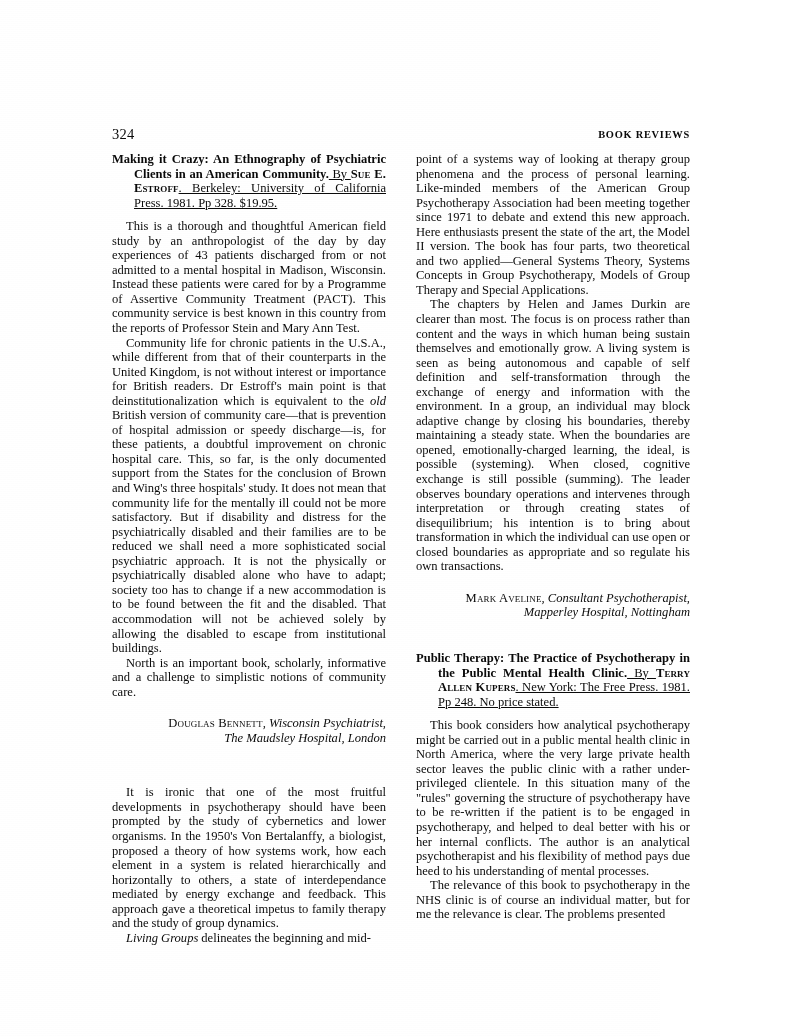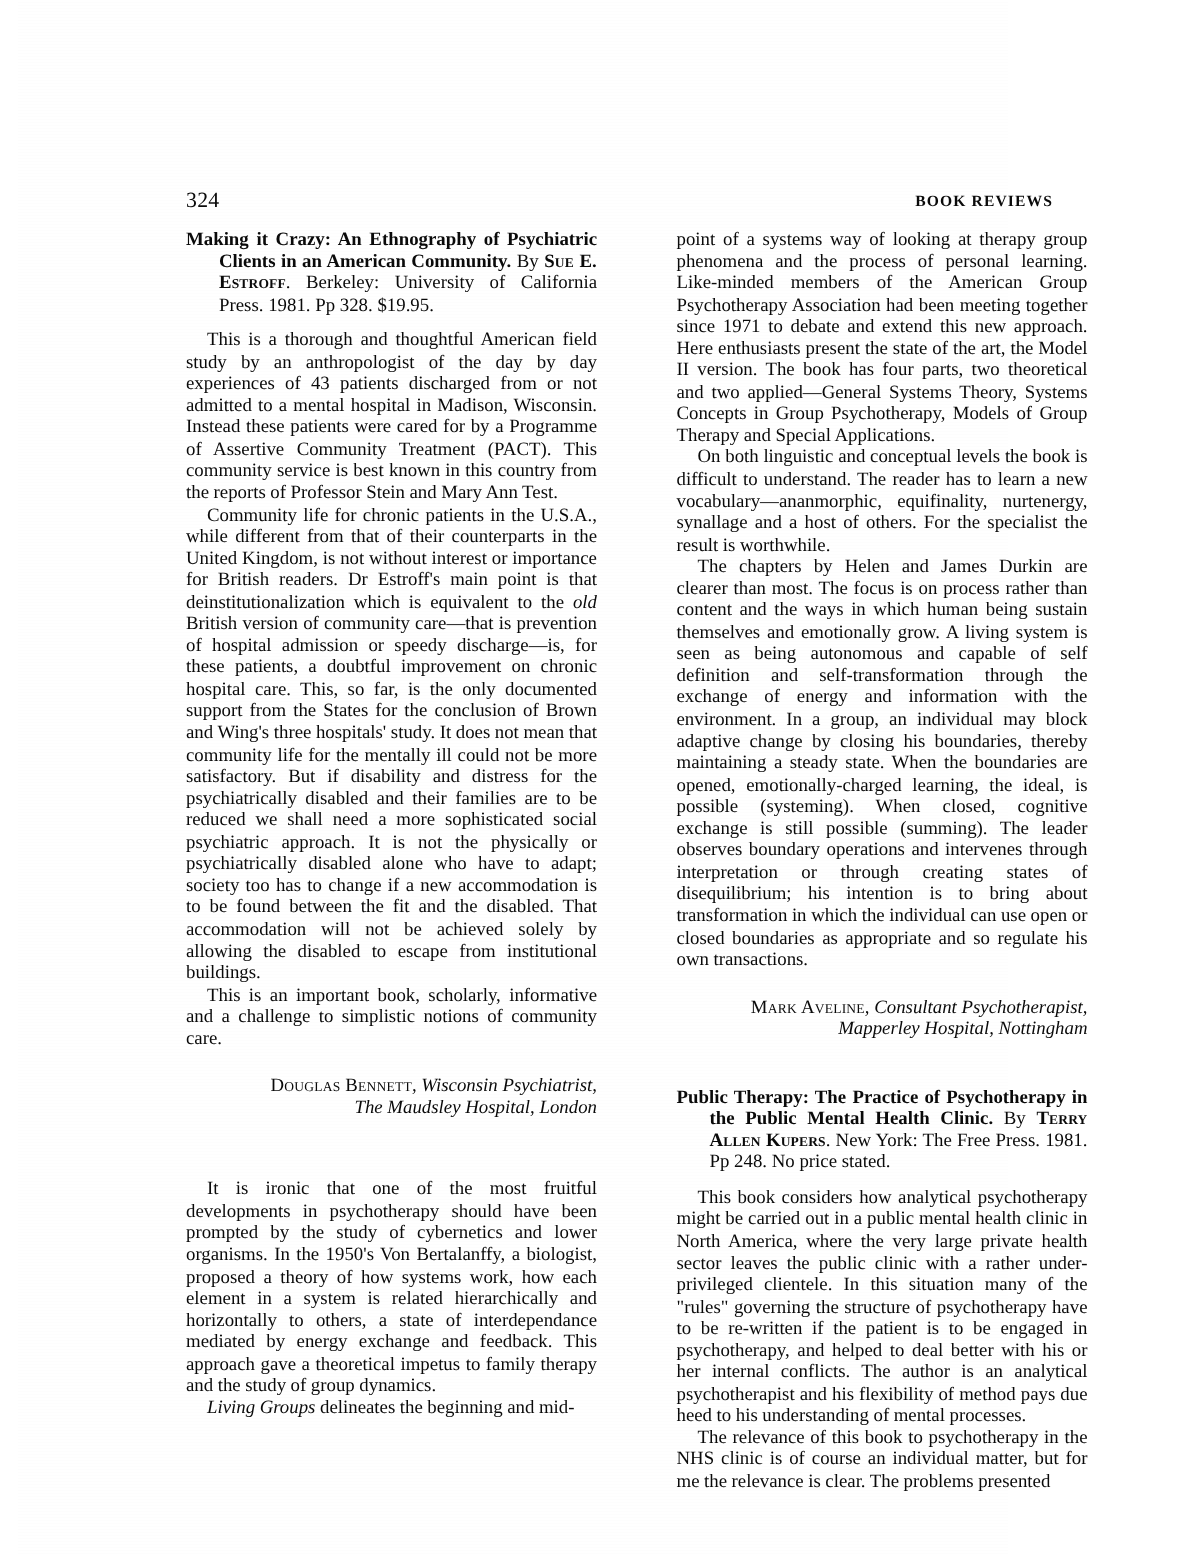--- a/index.html
+++ b/index.html
@@ -11,21 +11,21 @@
     width: 800px;
     height: 1036px;
     font-family: "Liberation Serif", "DejaVu Serif", serif;
     color: #0a0a0a;
     position: relative;
     overflow: hidden;
   }
 
   .page {
     position: absolute;
-    left: 12px; top: 0;
+    left: 0; top: 0;
     width: 660px;
     height: 1036px;
   }
 
   
   .running-head {
     position: absolute;
     left: 112px;
     top: 126px;
     width: 578px;
@@ -57,21 +57,21 @@
     left: 112px;
     top: 152px;
     width: 578px;
   }
   .col {
     position: absolute;
     top: 0;
     width: 274px;
   }
   .col-left  { left: 0; }
-  .col-right { left: 304px; margin-left: 23px; }
+  .col-right { left: 304px; }
 
   p, div.blk {
     margin: 0;
     font-size: 12.55px;
     line-height: 14.55px;
     text-align: justify;
     text-justify: inter-word;
     -webkit-hyphens: none;
     hyphens: none;
     word-spacing: -0.1px;
@@ -86,20 +86,21 @@
     padding-left: 22px;
     text-indent: -22px;
   }
   .book-head .sc {
     font-variant: small-caps;
     font-weight: bold;
     letter-spacing: 0.1px;
   }
   .book-head .rm {
     font-weight: normal;
+    text-decoration: underline;
   }
 
   .para {
     text-indent: 14px;
   }
   .para.noindent {
     text-indent: 0;
   }
 
   .it { font-style: italic; }
@@ -148,21 +149,21 @@
       <div class="book-head">
         <span>Making it Crazy: An Ethnography of Psychiatric Clients in an American Community.</span><span class="rm"> By </span><span class="sc">Sue E. Estroff</span><span class="rm">. Berkeley: University of California Press. 1981. Pp 328. $19.95.</span>
       </div>
 
       <div class="gap-sm"></div>
 
       <p class="para">This is a thorough and thoughtful American field study by an anthropologist of the day by day experiences of 43 patients discharged from or not admitted to a mental hospital in Madison, Wisconsin. Instead these patients were cared for by a Programme of Assertive Community Treatment (PACT). This community service is best known in this country from the reports of Professor Stein and Mary Ann Test.</p>
 
       <p class="para"><span>Community life for chronic patients in the U.S.A., while different from that of their counterparts in the United Kingdom, is not without interest or importance for British readers. Dr Estroff's main point is that deinstitutionalization which is equivalent to the </span><span class="it">old</span><span> British version of community care—that is prevention of hospital admission or speedy discharge—is, for these patients, a doubtful improvement on chronic hospital care. This, so far, is the only documented support from the States for the conclusion of Brown and Wing's three hospitals' study. It does not mean that community life for the mentally ill could not be more satisfactory. But if disability and distress for the psychiatrically disabled and their families are to be reduced we shall need a more sophisticated social psychiatric approach. It is not the physically or psychiatrically disabled alone who have to adapt; society too has to change if a new accommodation is to be found between the fit and the disabled. That accommodation will not be achieved solely by allowing the disabled to escape from institutional buildings.</span></p>
 
-      <p class="para">This is an important book, scholarly, informative and a challenge to simplistic notions of community care.</p>
+      <p class="para">North is an important book, scholarly, informative and a challenge to simplistic notions of community care.</p>
 
       <div class="gap-md"></div>
 
       <div class="sig">
         <span class="name">Douglas Bennett</span><span class="role">, Wisconsin Psychiatrist,</span><br>
         <span class="role">The Maudsley Hospital, London</span>
       </div>
 
       <div class="gap-xl"></div>
 
@@ -172,21 +173,20 @@
       <p class="para">It is ironic that one of the most fruitful developments in psychotherapy should have been prompted by the study of cybernetics and lower organisms. In the 1950's Von Bertalanffy, a biologist, proposed a theory of how systems work, how each element in a system is related hierarchically and horizontally to others, a state of interdependance mediated by energy exchange and feedback. This approach gave a theoretical impetus to family therapy and the study of group dynamics.</p>
 
       <p class="para"><span class="it">Living Groups</span><span> delineates the beginning and mid-</span></p>
 
     </div>
 
     <div class="col col-right">
 
       <p class="para noindent">point of a systems way of looking at therapy group phenomena and the process of personal learning. Like-minded members of the American Group Psychotherapy Association had been meeting together since 1971 to debate and extend this new approach. Here enthusiasts present the state of the art, the Model II version. The book has four parts, two theoretical and two applied—General Systems Theory, Systems Concepts in Group Psychotherapy, Models of Group Therapy and Special Applications.</p>
 
-      <p class="para">On both linguistic and conceptual levels the book is difficult to understand. The reader has to learn a new vocabulary—ananmorphic, equifinality, nurtenergy, synallage and a host of others. For the specialist the result is worthwhile.</p>
 
       <p class="para">The chapters by Helen and James Durkin are clearer than most. The focus is on process rather than content and the ways in which human being sustain themselves and emotionally grow. A living system is seen as being autonomous and capable of self definition and self-transformation through the exchange of energy and information with the environment. In a group, an individual may block adaptive change by closing his boundaries, thereby maintaining a steady state. When the boundaries are opened, emotionally-charged learning, the ideal, is possible (systeming). When closed, cognitive exchange is still possible (summing). The leader observes boundary operations and intervenes through interpretation or through creating states of disequilibrium; his intention is to bring about transformation in which the individual can use open or closed boundaries as appropriate and so regulate his own transactions.</p>
 
       <div class="gap-md"></div>
 
       <div class="sig">
         <span class="name">Mark Aveline</span><span class="role">, Consultant Psychotherapist,</span><br>
         <span class="role">Mapperley Hospital, Nottingham</span>
       </div>
 

